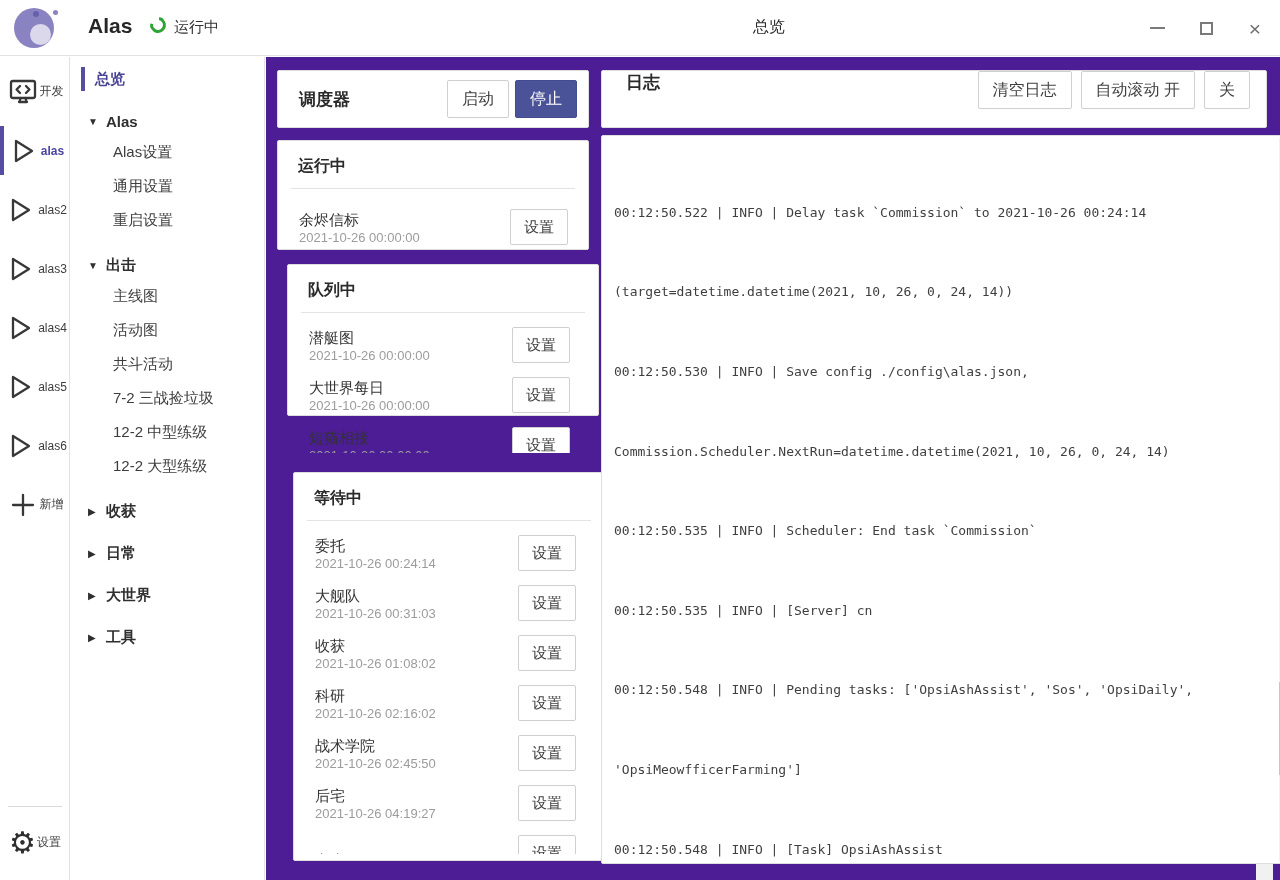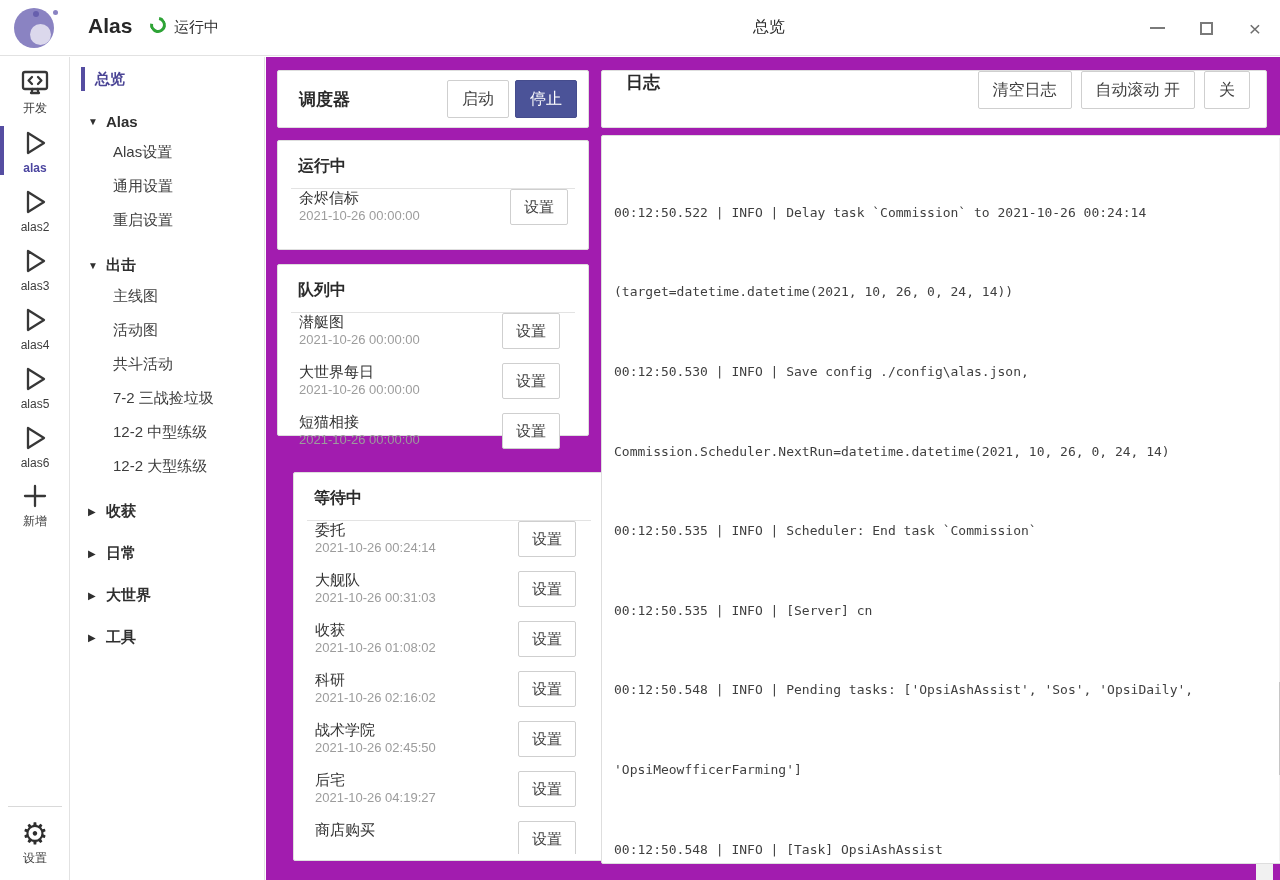--- a/index.html
+++ b/index.html
@@ -28,21 +28,21 @@
     align-items:center; gap:27px; }
   .win-btn { width:22px; height:22px; display:flex; align-items:center; justify-content:center;
     color:#6f6f6f; cursor:default; }
   .win-min-glyph { width:15px; height:2px; background:#7a7a7a; }
   .win-max-glyph { width:13px; height:13px; border:2px solid #7a7a7a; }
   .win-close { font-size:21px; color:#6f6f6f; line-height:1; }
 
   
   .rail { position:absolute; left:0; top:57px; width:70px; height:823px;
     border-right:1px solid #e2e2e2; background:#fff; padding-top:5px; }
-  .rail-item { position:relative; width:70px; height:59px; display:flex; flex-direction:column;
+  .rail-item { position:relative; width:70px; height:59px; display:flex; flex-direction:row;
     align-items:center; justify-content:center; gap:1px; cursor:pointer; }
   .rail-item.active::before { content:""; position:absolute; left:0; top:5px; bottom:5px;
     width:4px; background:#554da1; }
   .rail-label { font-size:12px; color:#3c3c3c; }
   .rail-item.active .rail-label { color:#4c46a0; font-weight:bold; }
   .rail-icon { display:flex; align-items:center; justify-content:center; }
   .rail-icon svg { stroke:#373737; fill:none; stroke-width:2.3; stroke-linejoin:round; stroke-linecap:round; }
   .gear-glyph { font-size:30px; line-height:30px; color:#2e2e2e;
     font-family:"DejaVu Sans",sans-serif; }
   .rail-bottom { position:absolute; left:0; bottom:8px; width:70px; }
@@ -55,46 +55,46 @@
   .menu-item.t-link { height:28px; padding-left:24px; color:#4a4495; font-weight:bold; }
   .menu-item.t-link.active::before { content:""; position:absolute; left:10px; top:2px;
     bottom:2px; width:4px; background:#554da1; }
   .menu-item.t-group { height:28px; margin-top:14px; padding-left:17px; color:#2f2f2f; font-weight:bold; }
   .menu-item.t-sub { height:34px; padding-left:42px; color:#3d3d3d; }
   .arrow { width:18px; font-size:10px; color:#2f2f2f; }
   .menu-item.t-group .arrow::before { content:"▶"; }
   .menu-item.t-group.expanded .arrow::before { content:"▼"; }
 
   
-  .main { position:absolute; left:266px; top:57px; right:0; bottom:0; background:#a21caf; }
+  .main { position:absolute; left:266px; top:57px; right:0; bottom:0; background:#4c1d95; }
   .card { position:absolute; background:#fff; border:1px solid #dedede; border-radius:2px; }
 
   .btn { height:38px; padding:0 14px; font-size:16px; background:#fff; color:#3f3f3f;
     border:1px solid #cfcfcf; border-radius:2px; cursor:pointer;
     font-family:inherit; display:inline-flex; align-items:center; justify-content:center; }
   .btn-stop { background:#4b5398; border-color:#454c8d; color:#fff; }
   .btn-setting { height:36px; font-size:15px; padding:0 13px; }
 
   .card-scheduler { left:11px; top:13px; width:312px; height:58px;
     display:flex; align-items:center; padding:0 11px 0 21px; }
   .card-title { font-size:17px; font-weight:600; color:#2a2a2a; flex:1; }
   .card-scheduler .btn + .btn { margin-left:6px; }
 
   .section-title { font-size:16px; font-weight:600; color:#2a2a2a; padding:15px 20px 11px 20px; }
   .section-divider { margin:0 13px; border-top:1px solid #e3e3e3; }
 
   .card-running { left:11px; top:83px; width:312px; height:110px; }
-  .card-pending { left:11px; top:207px; width:312px; height:172px; }
+  .card-pending { left:21px; top:207px; width:312px; height:152px; }
   .card-waiting { left:27px; top:415px; width:312px; height:389px; }
 
   .task-list { position:relative; overflow:hidden; }
   .card-running .task-list { height:62px; }
   .card-pending .task-list { height:140px; }
   .card-waiting .task-list { height:333px; }
-  .task-row { display:flex; align-items:flex-start; height:50px; padding:0 28px 0 21px;gap:44px; }
+  .task-row { display:flex; align-items:flex-end; height:50px; padding:0 28px 0 21px;gap:44px; }
   .card-running .task-row { padding-right:20px; height:56px; }
   .task-info { flex:1; }
   .task-name { font-size:15px; color:#333; }
   .task-time { font-size:13px; color:#9c9c9c; }
 
   
   .sb { position:absolute; width:17px; background:#f1f1f1; }
   .sb-arrow { position:absolute; left:0; width:17px; height:15px; font-size:7px; color:#5f5f5f;
     display:flex; align-items:center; justify-content:center; cursor:pointer; }
   .sb-arrow.up { top:0; } .sb-arrow.down { bottom:0; }

